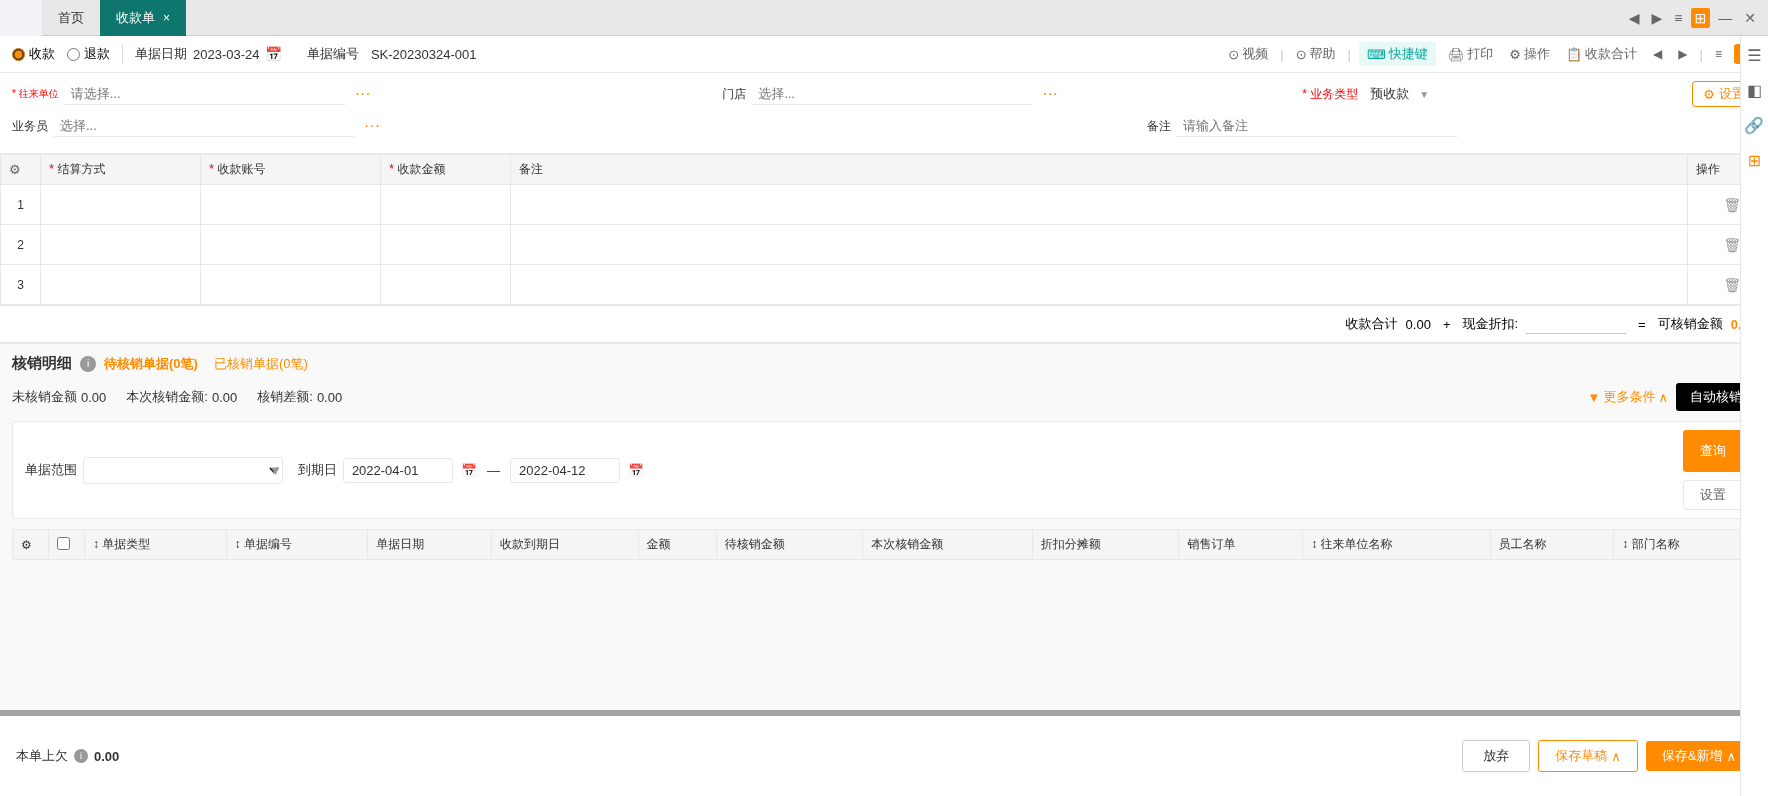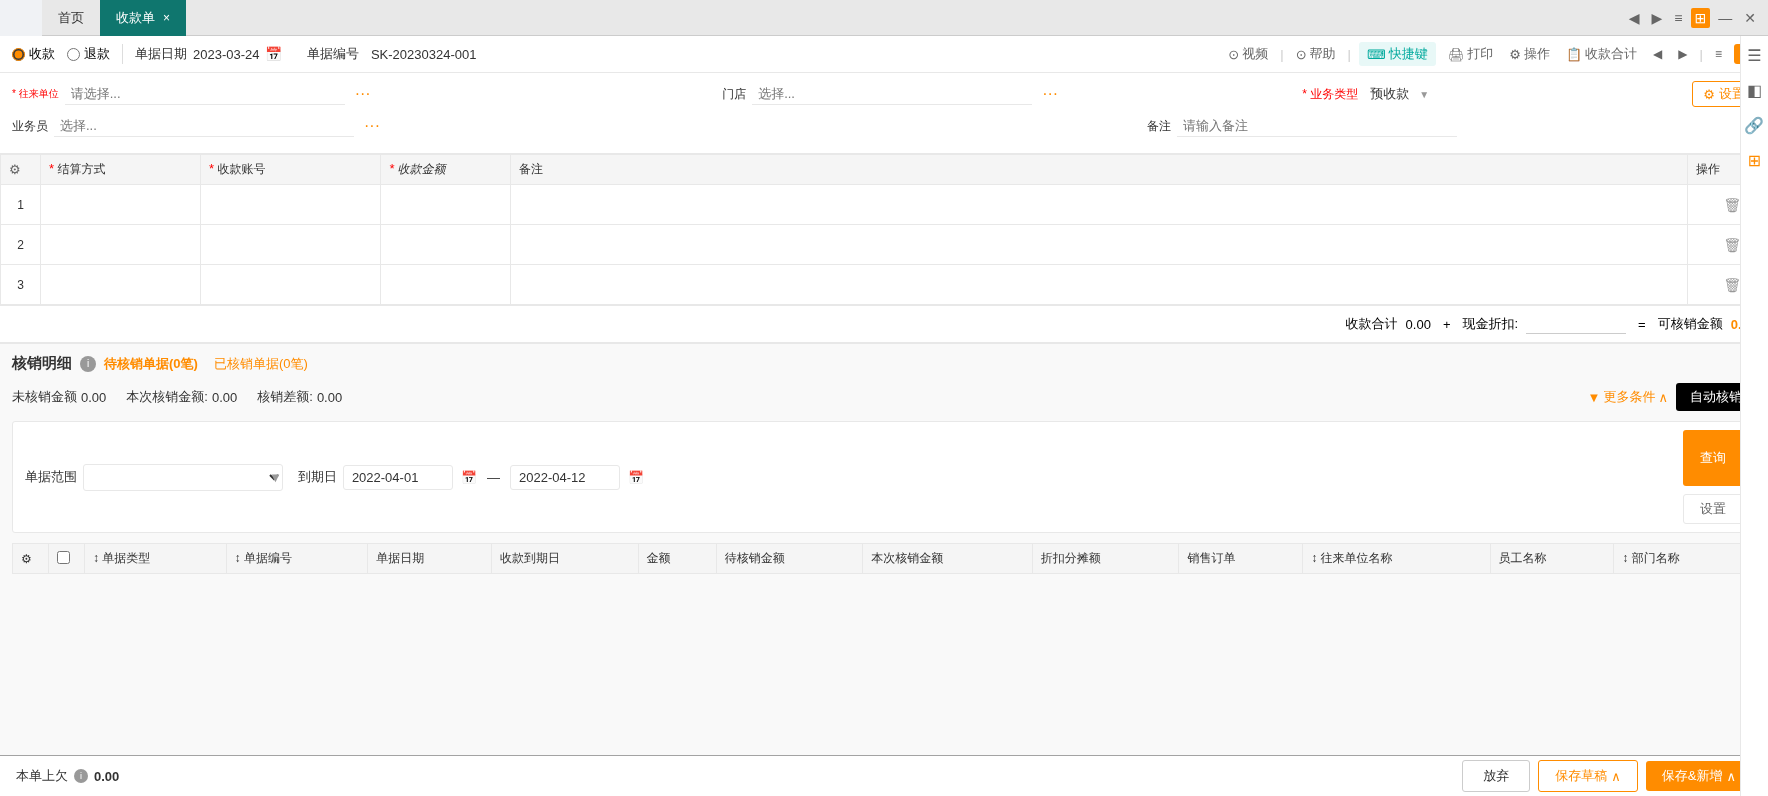--- a/index.html
+++ b/index.html
@@ -73,30 +73,30 @@
     .more-conditions { color: #ff8c00; cursor: pointer; font-size: 13px; display: flex; align-items: center; gap: 3px; }
     .auto-writeoff-btn { background: #000000; color: #fff; border: none; padding: 5px 14px; border-radius: 3px; cursor: pointer; font-size: 13px; }
 
     
     .filter-row { display: flex; align-items: center; gap: 16px; margin-bottom: 10px; background: #fff; padding: 8px 12px; border: 1px solid #e8e8e8; border-radius: 3px; }
     .filter-field { display: flex; align-items: center; gap: 6px; }
     .filter-field label { color: #333; white-space: nowrap; font-size: 13px; }
     .filter-select { border: 1px solid #e8e8e8; padding: 4px 8px; border-radius: 3px; color: #333; font-size: 13px; background: #fff; outline: none; min-width: 200px; }
     .filter-date { border: 1px solid #e8e8e8; padding: 4px 8px; border-radius: 3px; color: #333; font-size: 13px; background: #fff; outline: none; }
     .filter-actions { margin-left: auto; display: flex; gap: 8px; flex-direction: column; }
-    .query-btn { background: #ff8c00; color: #fff; border: none; padding: 19px 16px; border-radius: 3px; cursor: pointer; font-size: 13px; }
+    .query-btn { background: #ff8c00; color: #fff; border: none; padding: 12px 16px; border-radius: 3px; cursor: pointer; font-size: 13px; }
     .settings-btn-outline { background: #fff; color: #666; border: 1px solid #e8e8e8; padding: 5px 16px; border-radius: 3px; cursor: pointer; font-size: 13px; }
 
     
     .writeoff-table { width: 100%; border-collapse: collapse; }
     .writeoff-table th { background: #f5f5f5; border: 1px solid #e8e8e8; padding: 6px 8px; text-align: left; font-weight: normal; color: #333; font-size: 12px; white-space: nowrap; }
     .checkbox-col { text-align: center; }
 
     
-    .bottom-bar { display: flex; align-items: center; padding: 4px 16px; border-top: 1px solid #a3a3a3; background: #fff; gap: 8px; }
+    .bottom-bar { display: flex; align-items: center; padding: 24px 16px; border-top: 6px solid #a3a3a3; background: #fff; gap: 8px; }
     .bottom-bar .total-info { font-size: 13px; color: #333; display: flex; align-items: center; gap: 6px; }
     .bottom-bar .total-info .info-icon2 { background: #999; color: #fff; border-radius: 50%; width: 14px; height: 14px; display: inline-flex; align-items: center; justify-content: center; font-size: 9px; cursor: pointer; }
     .bottom-bar .spacer { flex: 1; }
     .discard-btn { background: #fff; color: #333; border: 1px solid #ccc; padding: 6px 20px; border-radius: 3px; cursor: pointer; font-size: 13px; }
     .save-draft-btn { background: #fff; color: #ff8c00; border: 1px solid #ff8c00; padding: 6px 16px; border-radius: 3px; cursor: pointer; font-size: 13px; display: flex; align-items: center; gap: 4px; }
     .save-new-btn { background: #ff8c00; color: #fff; border: none; padding: 6px 16px; border-radius: 3px; cursor: pointer; font-size: 13px; display: flex; align-items: center; gap: 4px; }
 
     
     .right-sidebar { position: fixed; right: 0; top: 36px; width: 28px; background: #fff; border-left: 1px solid #e8e8e8; display: flex; flex-direction: column; align-items: center; padding: 6px 0; gap: 8px; z-index: 10; }
     .sidebar-icon { color: #666; cursor: pointer; font-size: 16px; padding: 4px; }
@@ -230,21 +230,21 @@
     </div>
   </div>
 
   <div class="table-area">
     <table class="data-table">
       <thead>
         <tr>
           <th style="width:40px;"><span class="gear-th">⚙</span></th>
           <th style="width:160px;"><span class="required">*</span> 结算方式</th>
           <th style="width:180px;"><span class="required">*</span> 收款账号</th>
-          <th style="width:130px;font-style:italic;"><span class="required">*</span> 收款金额</th>
+          <th style="width:130px;"><span class="required">*</span> 收款金额</th>
           <th>备注</th>
           <th style="width:80px;">操作</th>
         </tr>
       </thead>
       <tbody>
         <tr>
           <td class="row-num">1</td>
           <td></td>
           <td></td>
           <td></td>

